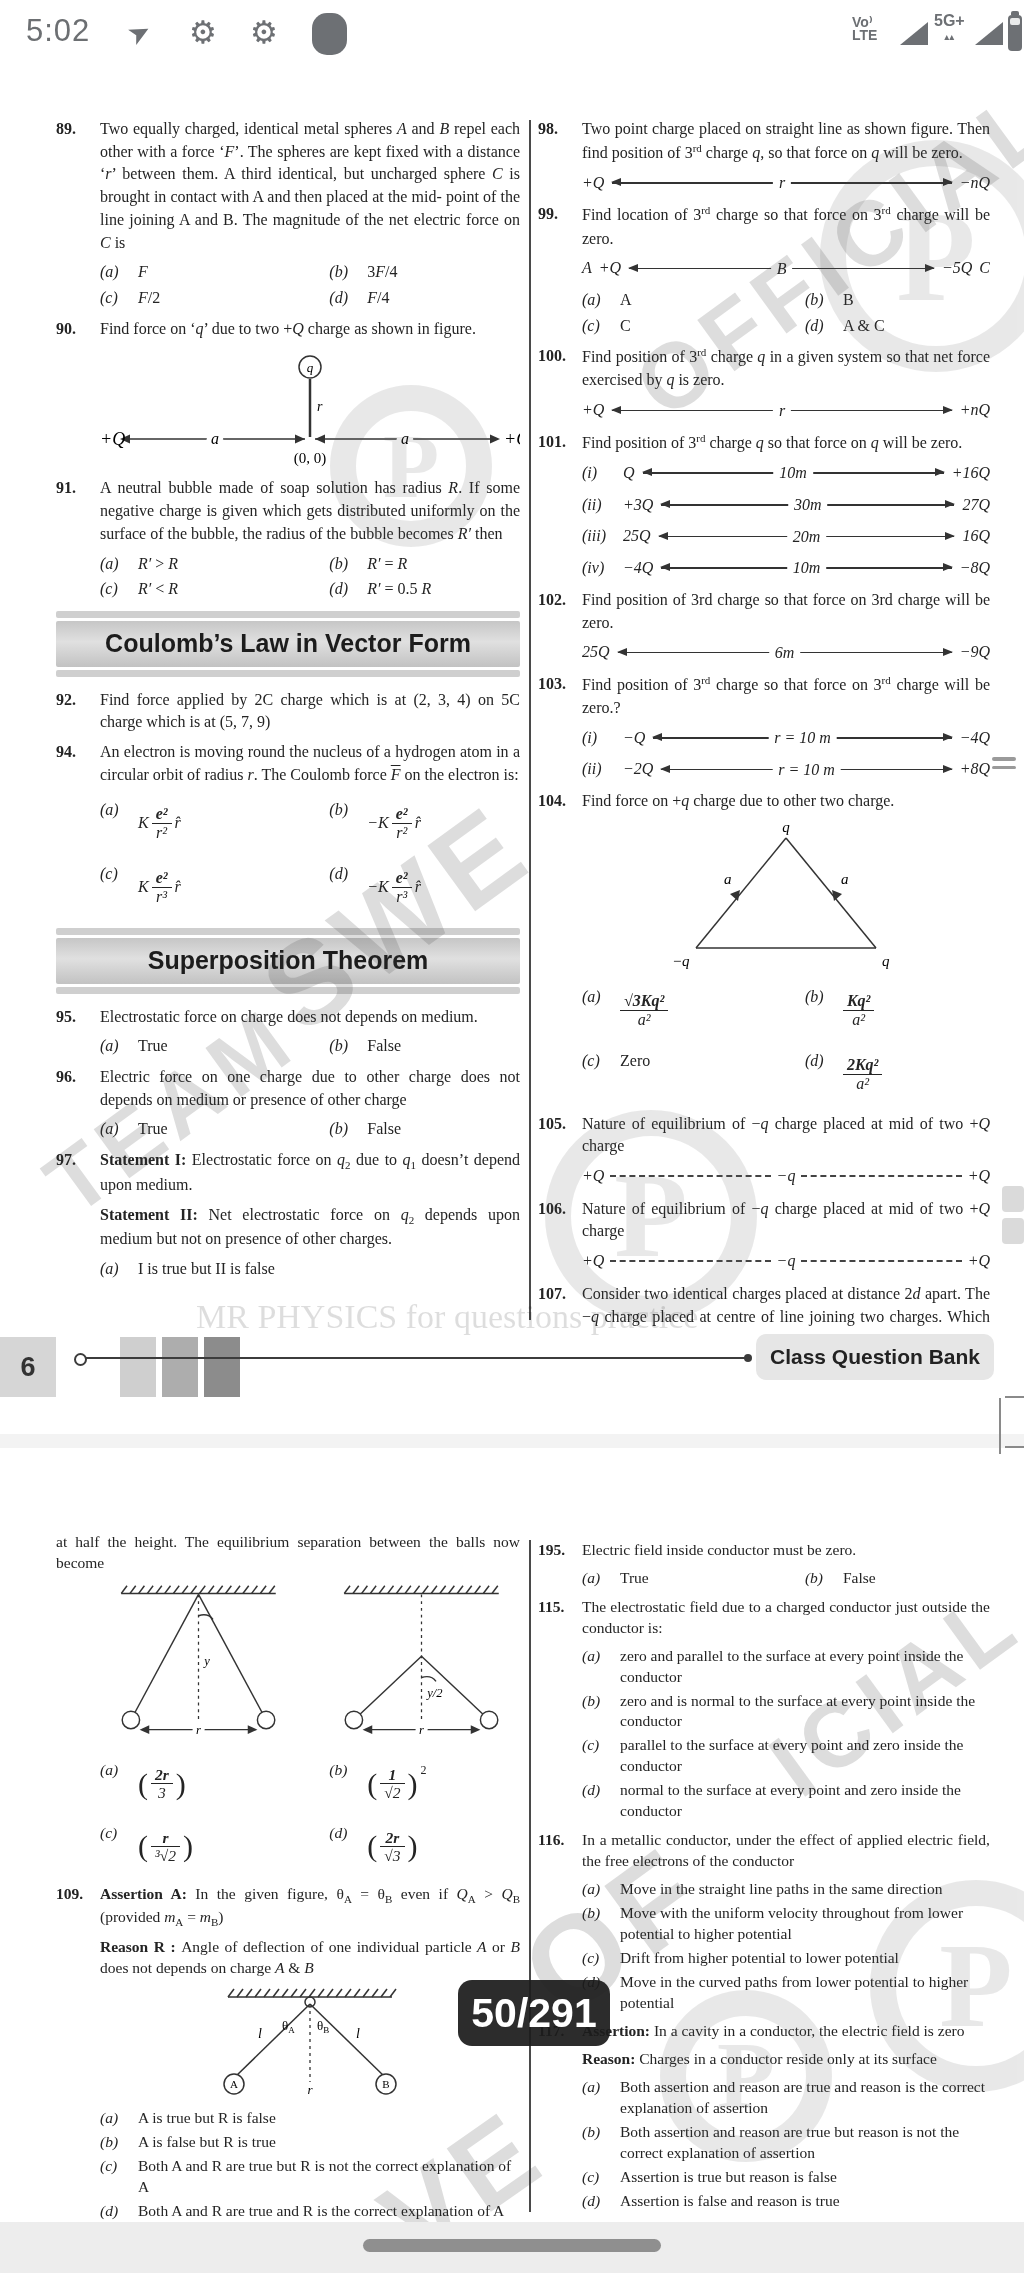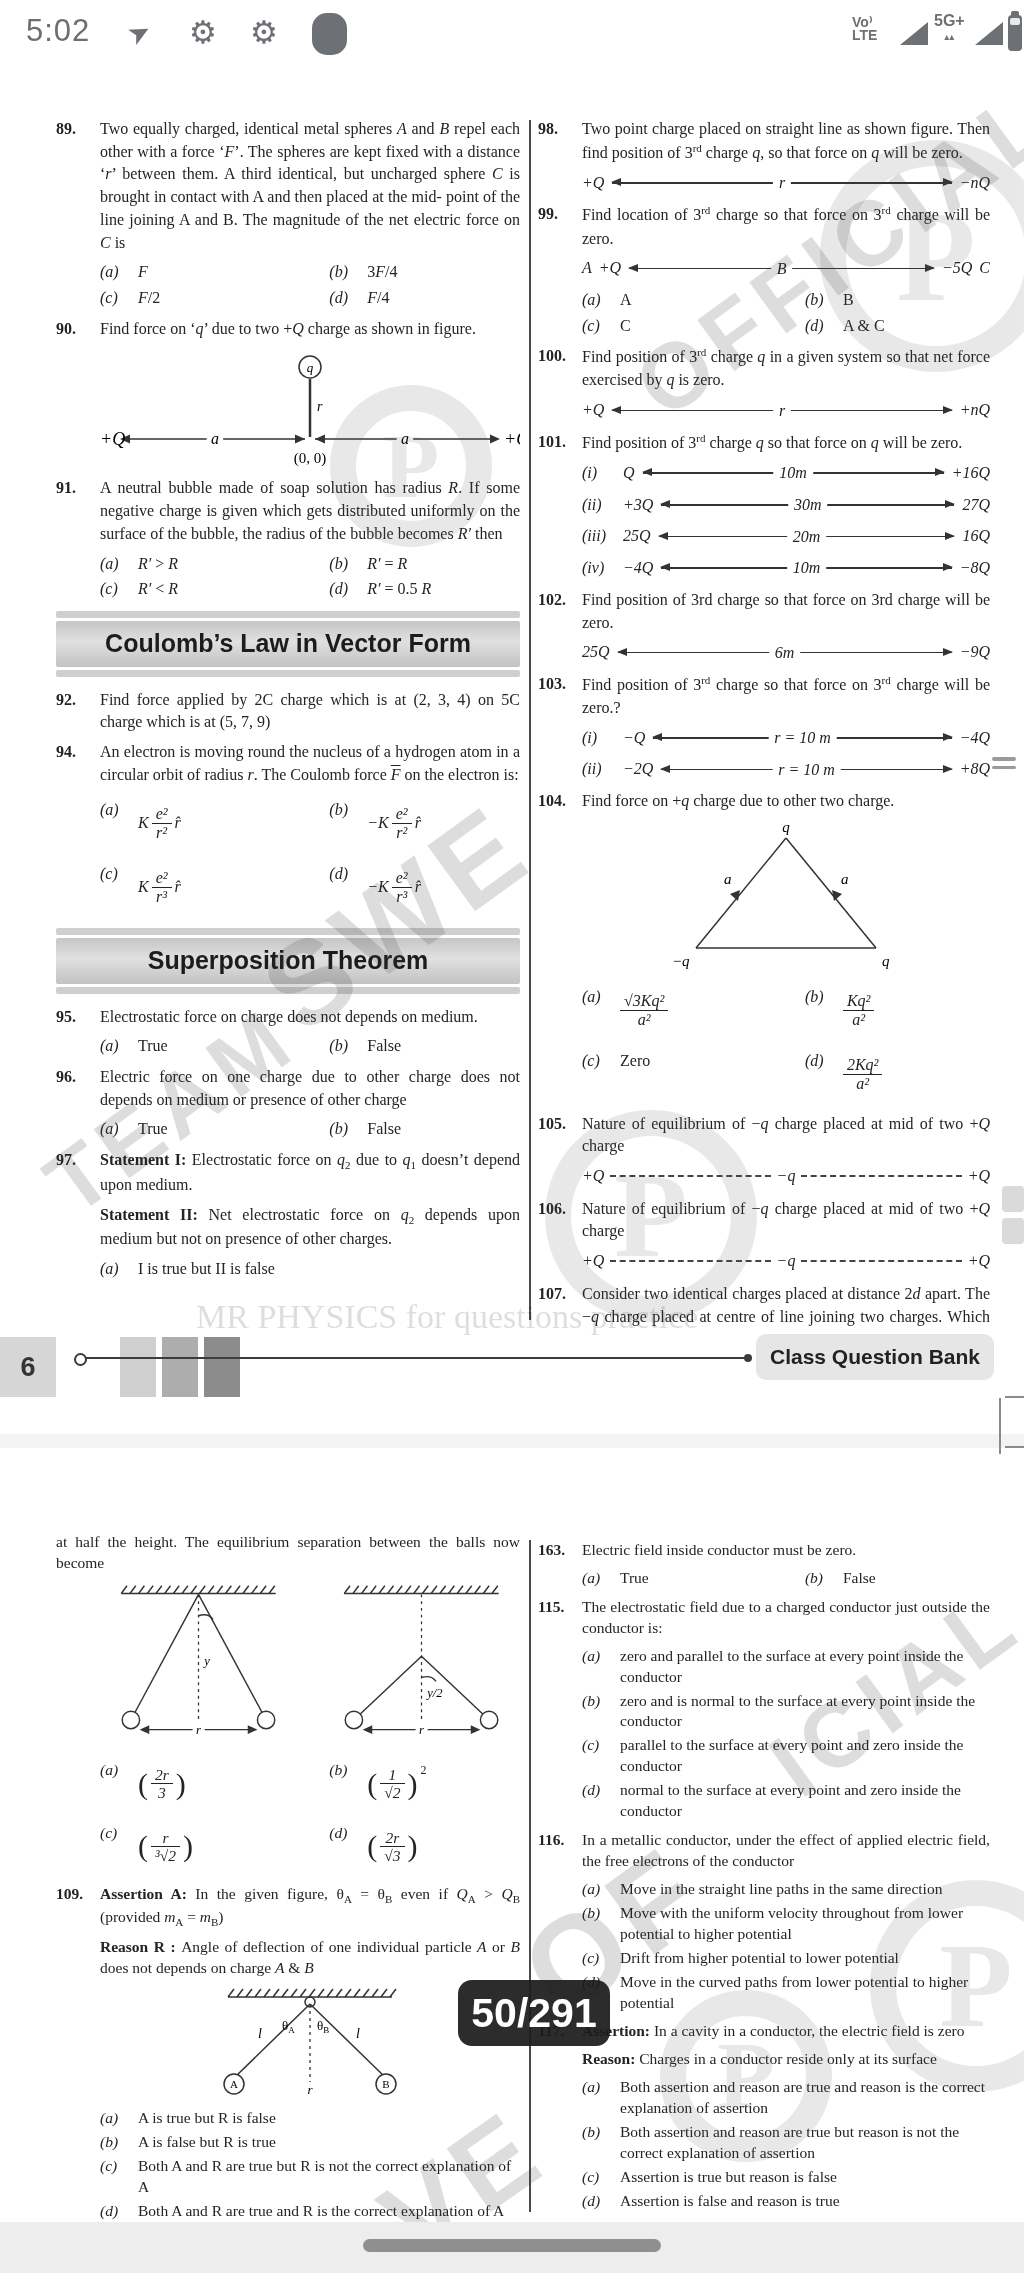--- a/index.html
+++ b/index.html
@@ -34,21 +34,21 @@
   .cont{margin:0 0 6px 0;text-align:justify;}
   .opts{display:grid;margin:0 0 8px 44px;column-gap:10px;row-gap:3px;}
   .opt{display:flex;align-items:flex-start;}
   .optl{font-style:italic;width:38px;flex:none;}
   .optv{flex:1;display:flex;align-items:center;gap:3px;flex-wrap:wrap;}
   .it{font-style:italic;}
   .bd{font-weight:bold;}
   .ov{font-style:italic;text-decoration:overline;}
   sub{font-size:11px;} sup{font-size:11px;}
   .frac{display:inline-flex;flex-direction:column;text-align:center;font-style:italic;line-height:1.12;}
-  .fn{border-bottom:1.4px solid #242424;padding:0 4px;display:block;}
+  .fn{border-bottom:1.4px solid #242424;padding:0 4px;display:block;font-weight:bold;}
   .fd{display:block;padding:0 4px;}
   .fpre,.fpost{font-style:italic;}
   .bigp{font-size:30px;font-weight:400;line-height:1;}
   .fsup{font-size:12px;align-self:flex-start;margin-top:-4px;}
   .optfr{margin:6px 0;}
   
   .sec{margin:10px 0 12px 0;}
   .secbar{height:7px;background:#cfcfcf;border-radius:2px;margin:3px 0;}
   .secmain{background:linear-gradient(#c6c6c6,#e0e0e0 45%,#c2c2c2);text-align:center;
            font-family:"Liberation Sans","DejaVu Sans",sans-serif;font-weight:bold;font-size:25px;
@@ -713,21 +713,21 @@
           <span class="optv" style="display: inline;"><span>Both A and R are true but R is not the correct explanation of A</span></span>
         </div>
         <div class="opt">
           <span class="optl">(d)</span>
           <span class="optv" style="display: inline;"><span>Both A and R are true and R is the correct explanation of A</span></span>
         </div>
       </div>
     </div>
   <div class="col c2" id="p2r" style="left:538px;top:1540px;width:452px;height:680px;">
       <div class="qrow">
-        <span class="qnum">163.</span>
+        <span class="qnum">195.</span>
         <div class="qbody"><span>Electric field inside conductor must be zero.</span></div>
       </div>
       <div class="opts" style="grid-template-columns: 1.15fr 1fr;">
         <div class="opt">
           <span class="optl">(a)</span>
           <span class="optv" style="display: inline;"><span>True</span></span>
         </div>
         <div class="opt">
           <span class="optl">(b)</span>
           <span class="optv" style="display: inline;"><span>False</span></span>

